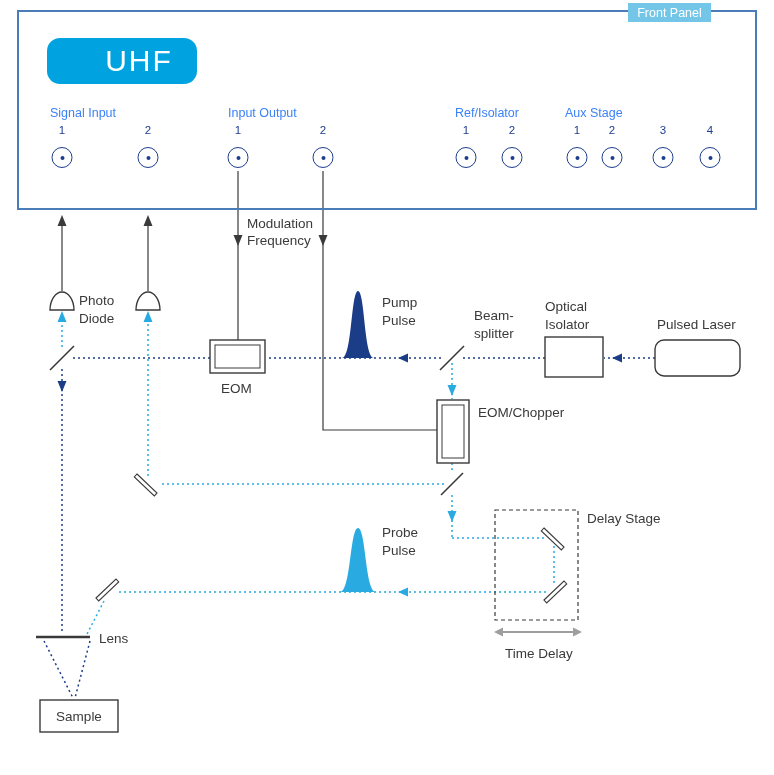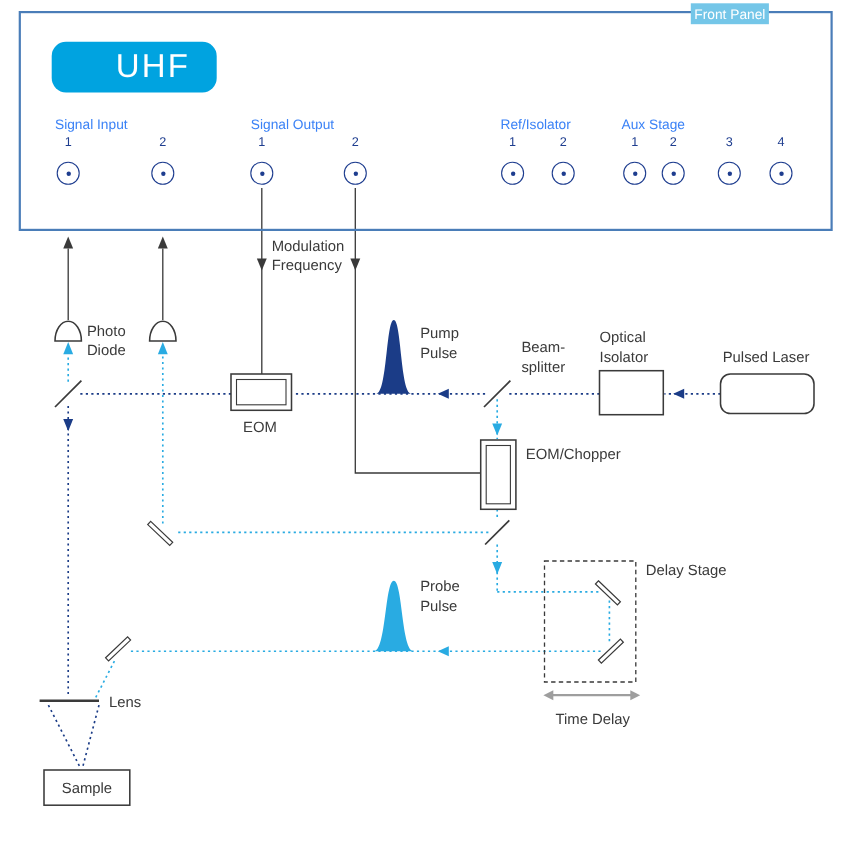--- a/index.html
+++ b/index.html
@@ -10,21 +10,21 @@
     font-family:"Liberation Sans", sans-serif; overflow:hidden;
   }
   .stage svg { position:absolute; left:0; top:0; }
   svg text { font-family:"Liberation Sans", sans-serif; font-size:13.5px; fill:#3a3a3a; }
 
   .panel-border {
     position:absolute; left:17px; top:10px; width:740px; height:200px;
     border:2px solid #4a7db8; background:transparent;
   }
   .fp-tab {
-    position:absolute; left:628px; top:3px; width:71px; height:19px;
+    position:absolute; left:628px; top:3px; width:83px; height:19px;
     background:#74c6e8; color:#fff; font-size:12.5px;
     display:flex; align-items:center; justify-content:center;
   }
   .logo {
     position:absolute; left:47px; top:38px; width:150px; height:46px;
     background:#00a3e0; color:#fff; font-size:30px; letter-spacing:2px; font-weight:500;
     display:flex; align-items:center; justify-content:center; padding-left:34px;border-radius:13px;
   }
   .fp-label { position:absolute; top:106px; font-size:12.5px; color:#3b82f6; }
   .port {
@@ -150,21 +150,21 @@
       <text x="99" y="643">Lens</text>
       <text x="79" y="721" text-anchor="middle">Sample</text>
     </g>
   </svg>
 
   <div class="panel-border"></div>
   <div class="fp-tab">Front Panel</div>
   <div class="logo">UHF</div>
 
   <div class="fp-label" style="left:50px">Signal Input</div>
-  <div class="fp-label" style="left:228px">Signal Output</div>
+  <div class="fp-label" style="left:228px">Input Output</div>
   <div class="fp-label" style="left:455px">Ref/Isolator</div>
   <div class="fp-label" style="left:565px">Aux Stage</div>
 
   <div class="port" style="left:62px">
     <div class="port-num">1</div>
     <div class="bnc">
         <div class="bnc-dot"></div>
       </div>
   </div>
   <div class="port" style="left:148px">

